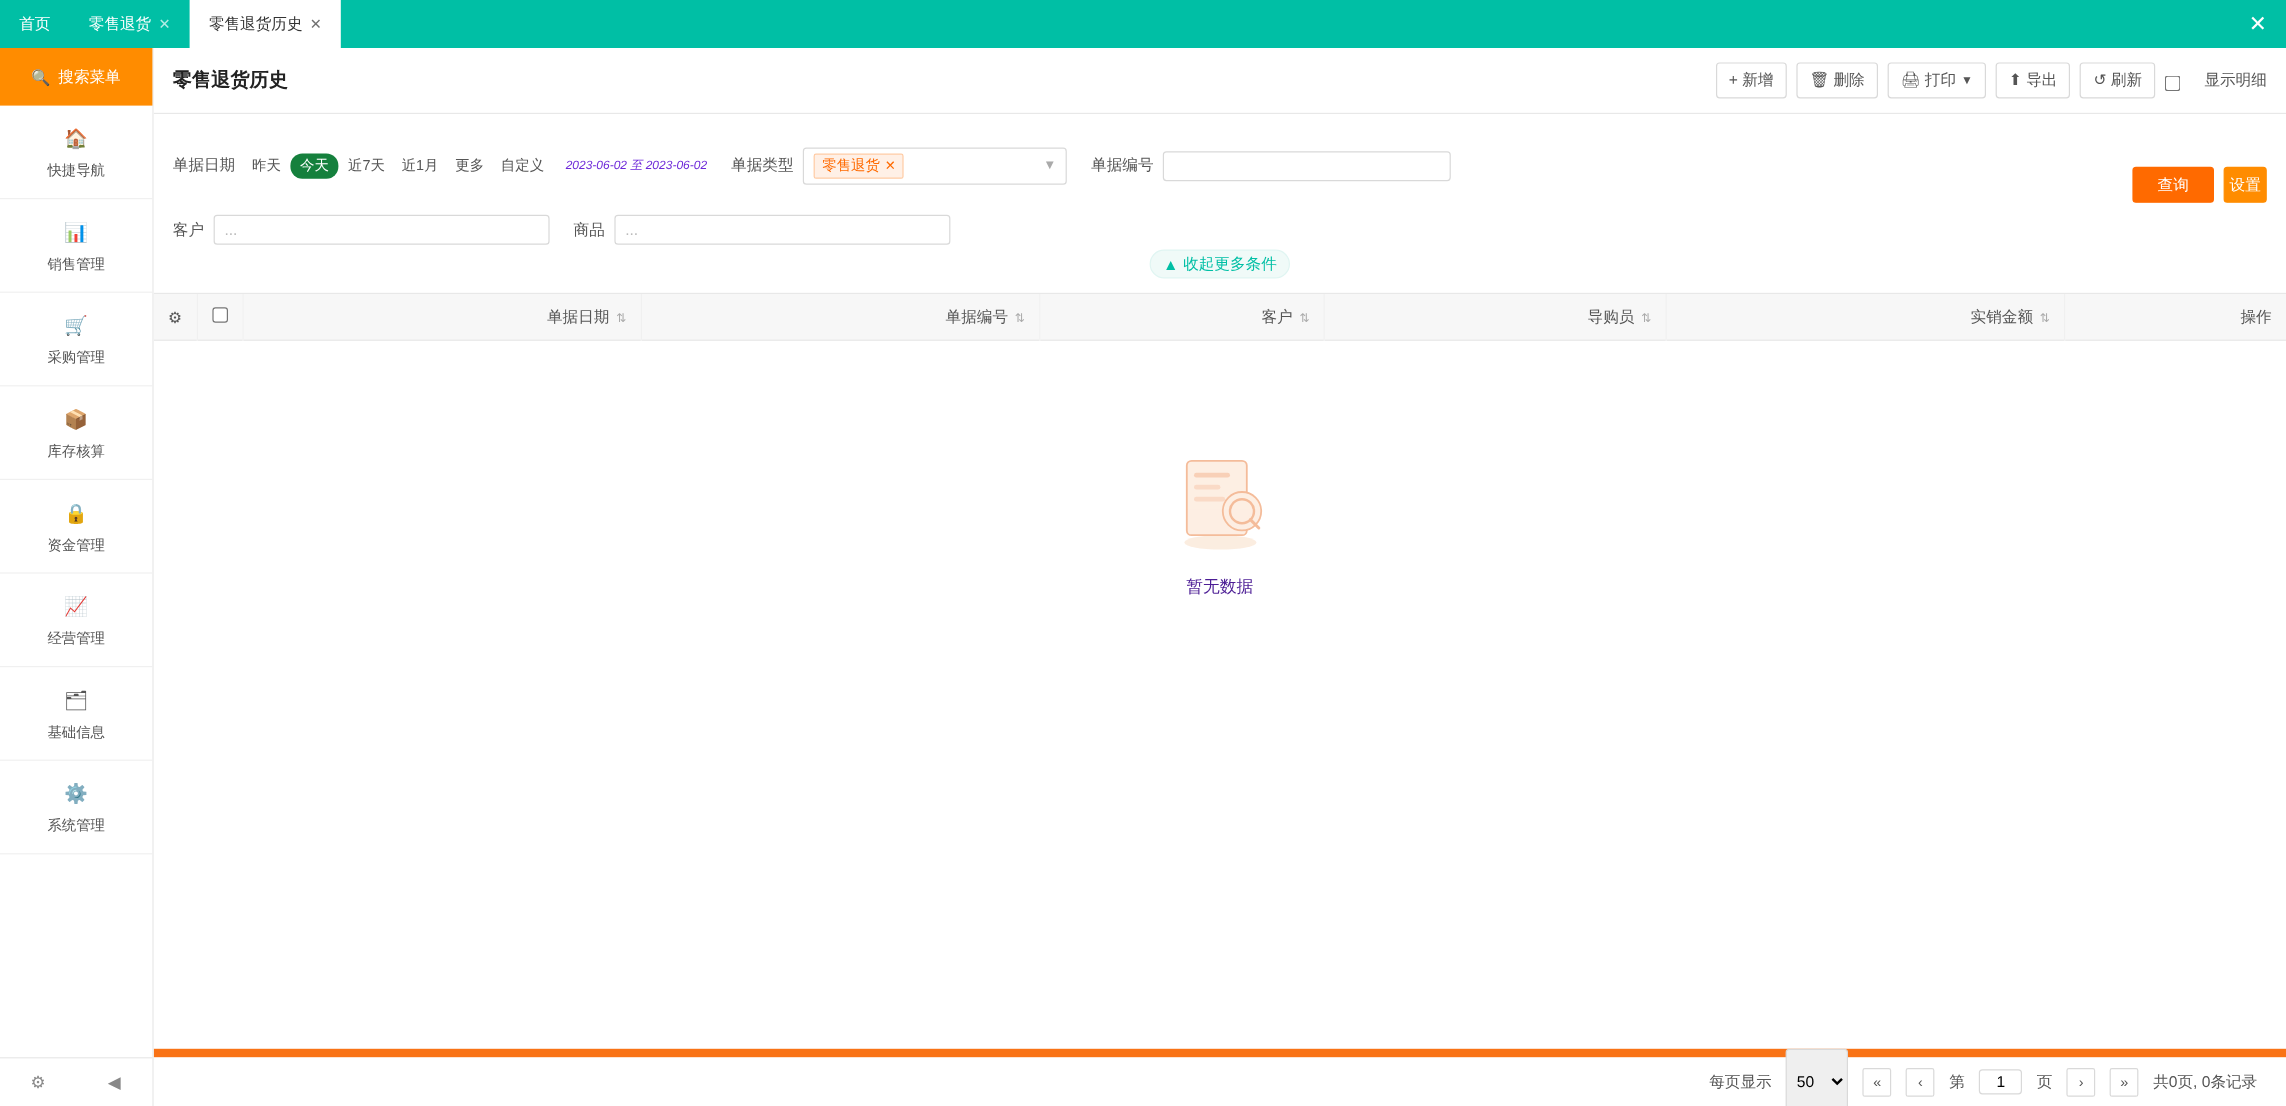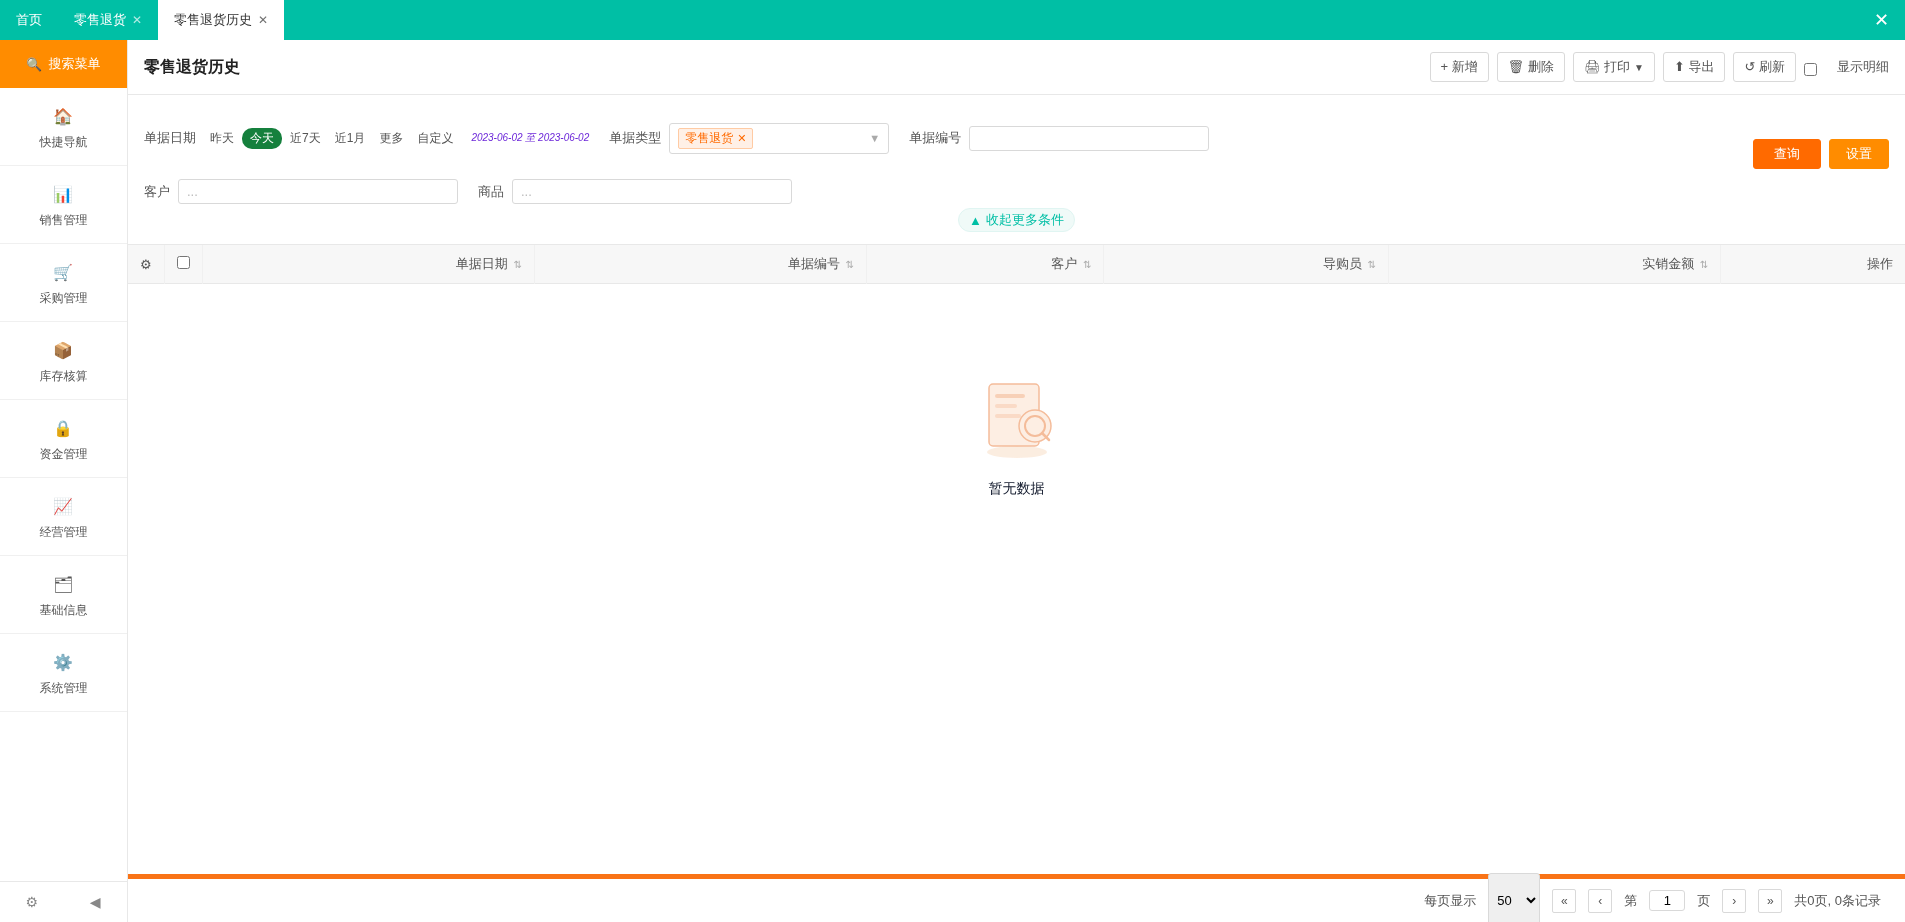--- a/index.html
+++ b/index.html
@@ -293,29 +293,29 @@
       flex: 1;
       padding: 80px 0;
     }
     .empty-icon {
       width: 100px;
       height: 100px;
       margin-bottom: 16px;
       opacity: 0.7;
     }
     .empty-text {
-      color: #0f172a;
+      color: #4c1d95;
       font-size: 14px;
     }
 
     
     .pagination-bar {
       height: 48px;
       background: #fff;
-      border-top: 5px solid #f97316;
+      border-top: 7px solid #f97316;
       display: flex;
       align-items: center;
       justify-content: flex-end;
       padding: 0 24px;
       gap: 12px;
       font-size: 13px;
       color: #555;
     }
     .pagination-bar select {
       border: 1px solid #d9d9d9;
@@ -472,21 +472,21 @@
           </div>
         </div>
 
         <div class="filter-item">
           <span class="filter-label">单据编号</span>
           <input class="filter-input" style="min-width: 240px;">
         </div>
 
         <div style="margin-left:auto;display:flex;gap:8px;margin-top:32px;">
           <button class="toolbar-btn primary" style="padding:5px 20px;font-size:13px;">查询</button>
-          <button class="toolbar-btn" style="padding:5px 16px;font-size:13px;background:#ff8c00;border-color:#ff8c00;color:#fff;">设置</button>
+          <button class="toolbar-btn" style="padding:5px 4px;font-size:13px;background:#ff8c00;border-color:#ff8c00;color:#fff;">设置</button>
         </div>
       </div>
 
       <div class="filter-row" style="margin-bottom:0;">
 
         <div class="filter-item">
           <span class="filter-label">客户</span>
           <input class="filter-input" placeholder="..." style="min-width: 280px;">
         </div>
 

